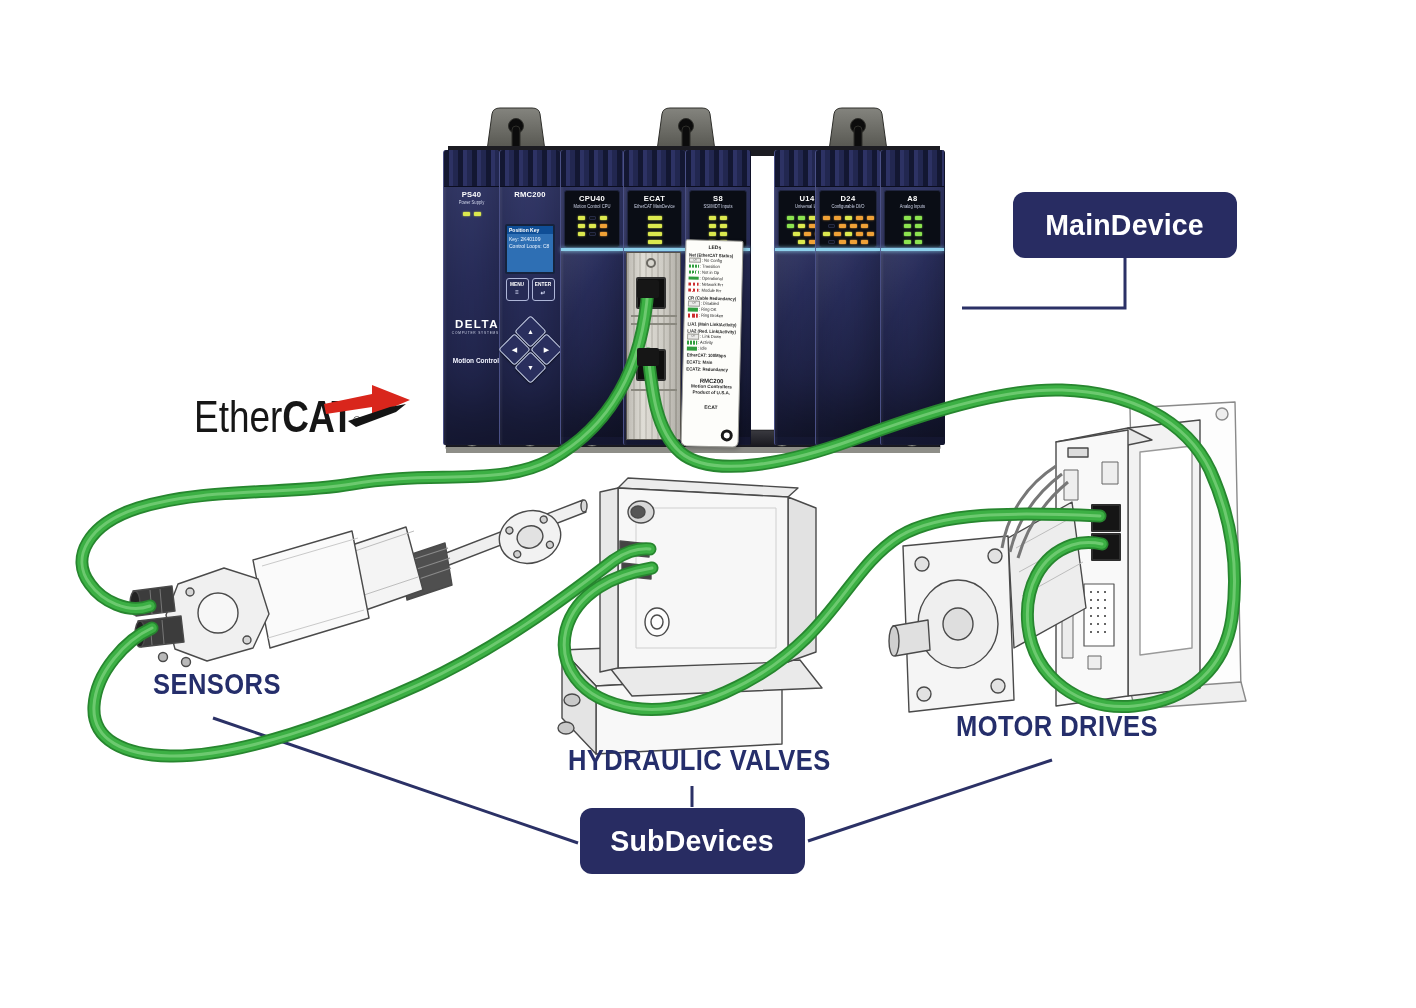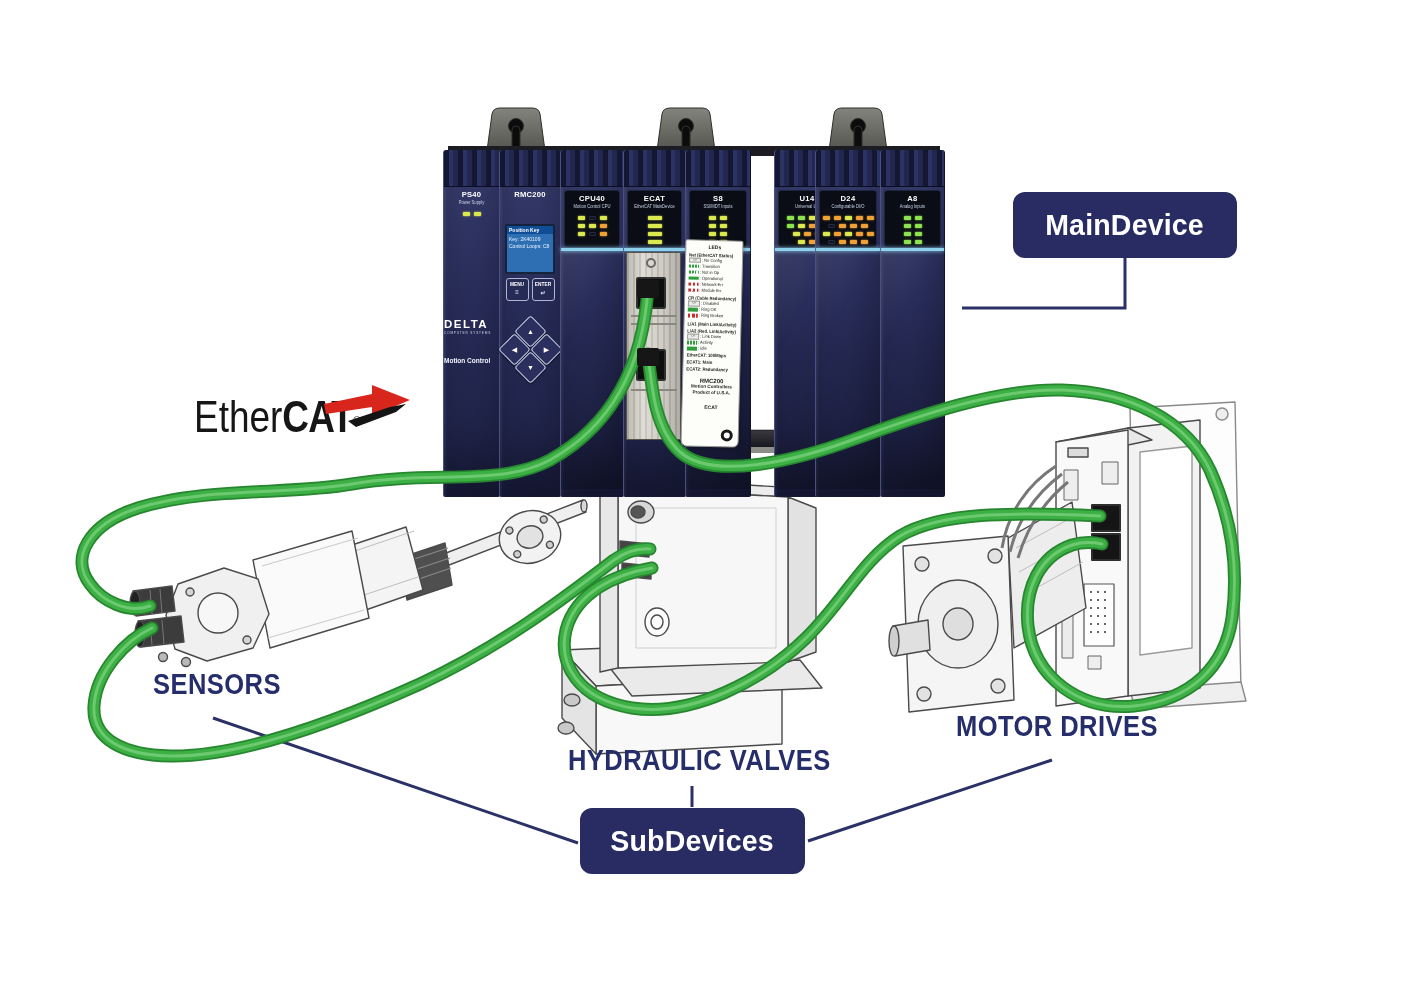--- a/index.html
+++ b/index.html
@@ -2,21 +2,21 @@
 <html><head>
 <meta charset="utf-8">
 <style>
   html,body{margin:0;padding:0;background:#ffffff;}
   #canvas{position:relative;width:1416px;height:1008px;background:#fff;overflow:hidden;
           font-family:"Liberation Sans",sans-serif;}
   svg{position:absolute;left:0;top:0;}
   .layer{position:absolute;left:0;top:0;width:1416px;height:1008px;pointer-events:none;}
 
   
-  .module{position:absolute;top:150px;height:347px;border-radius:3px 3px 2px 2px;
+  .module{position:absolute;top:150px;height:295px;border-radius:3px 3px 2px 2px;
     background:linear-gradient(155deg,#3d4377 0%,#2b3060 45%,#1d2146 100%);
     border-left:1px solid #4a5086;border-right:1px solid #101228;
     box-shadow:inset 0 -40px 50px rgba(0,0,0,.35), inset 2px 0 2px rgba(255,255,255,.08);}
   .vents{position:absolute;top:0;left:0;right:0;height:36px;border-radius:3px 3px 0 0;
     background:repeating-linear-gradient(90deg,#131732 0 5px,#2d3264 5px 9px,#222750 9px 14px);
     border-bottom:1px solid #0b0d20;}
   .mpanel{position:absolute;top:40px;left:3px;right:3px;height:58px;background:#0a0d15;
     border:1px solid #20253f;border-radius:3px;text-align:center;padding-top:3px;box-sizing:border-box;}
   .mhead-plain{position:absolute;top:40px;left:2px;right:2px;text-align:center;}
   .mname{font-size:8px;font-weight:bold;color:#ffffff;letter-spacing:.3px;transform:scaleX(.95);}
@@ -27,21 +27,21 @@
   .led.y{background:#dce94e;box-shadow:0 0 2px #dce94e;}
   .led.o{background:#f0a136;box-shadow:0 0 2px #f0a136;}
   .led.g{background:#8ce34f;box-shadow:0 0 2px #8ce34f;}
   .led.k{background:#10131c;border:1px solid #262b44;width:5px;height:2px;}
   .m-ecat .led{width:14px;}
   .bluebar{position:absolute;top:98px;left:0;right:0;height:3px;background:#8ed1ec;box-shadow:0 0 4px #8ed1ec;}
   .mbody{position:absolute;top:101px;bottom:8px;left:0;right:0;
     background:linear-gradient(120deg,rgba(255,255,255,.07) 0%,rgba(255,255,255,0) 30%,rgba(0,0,0,.25) 100%);}
 
   
-  .brand{position:absolute;left:0;right:0;top:168px;text-align:left;color:#fff;}
+  .brand{position:absolute;left:0;right:0;top:168px;text-align:right;color:#fff;}
   .brand-name{font-size:11.5px;font-weight:bold;letter-spacing:1.5px;}
   .brand-sub{font-size:3.2px;letter-spacing:.8px;color:#cfd4e8;margin-top:1px;}
   .brand-line{font-size:6.5px;font-weight:bold;margin-top:22px;color:#f2f4ff;}
 
   
   .screen{position:absolute;top:74px;left:5px;right:5px;height:46px;background:#2e6fb4;
     border:2px solid #16233d;border-radius:2px;overflow:hidden;}
   .scr-title{font-size:5px;color:#fff;background:#0f4e96;padding:1px 2px;font-weight:bold;}
   .scr-line{font-size:5px;color:#eaf3ff;padding:1.5px 2px 0 2px;}
   .btnrow{position:absolute;top:128px;left:0;right:0;display:flex;justify-content:space-around;padding:0 4px;}

